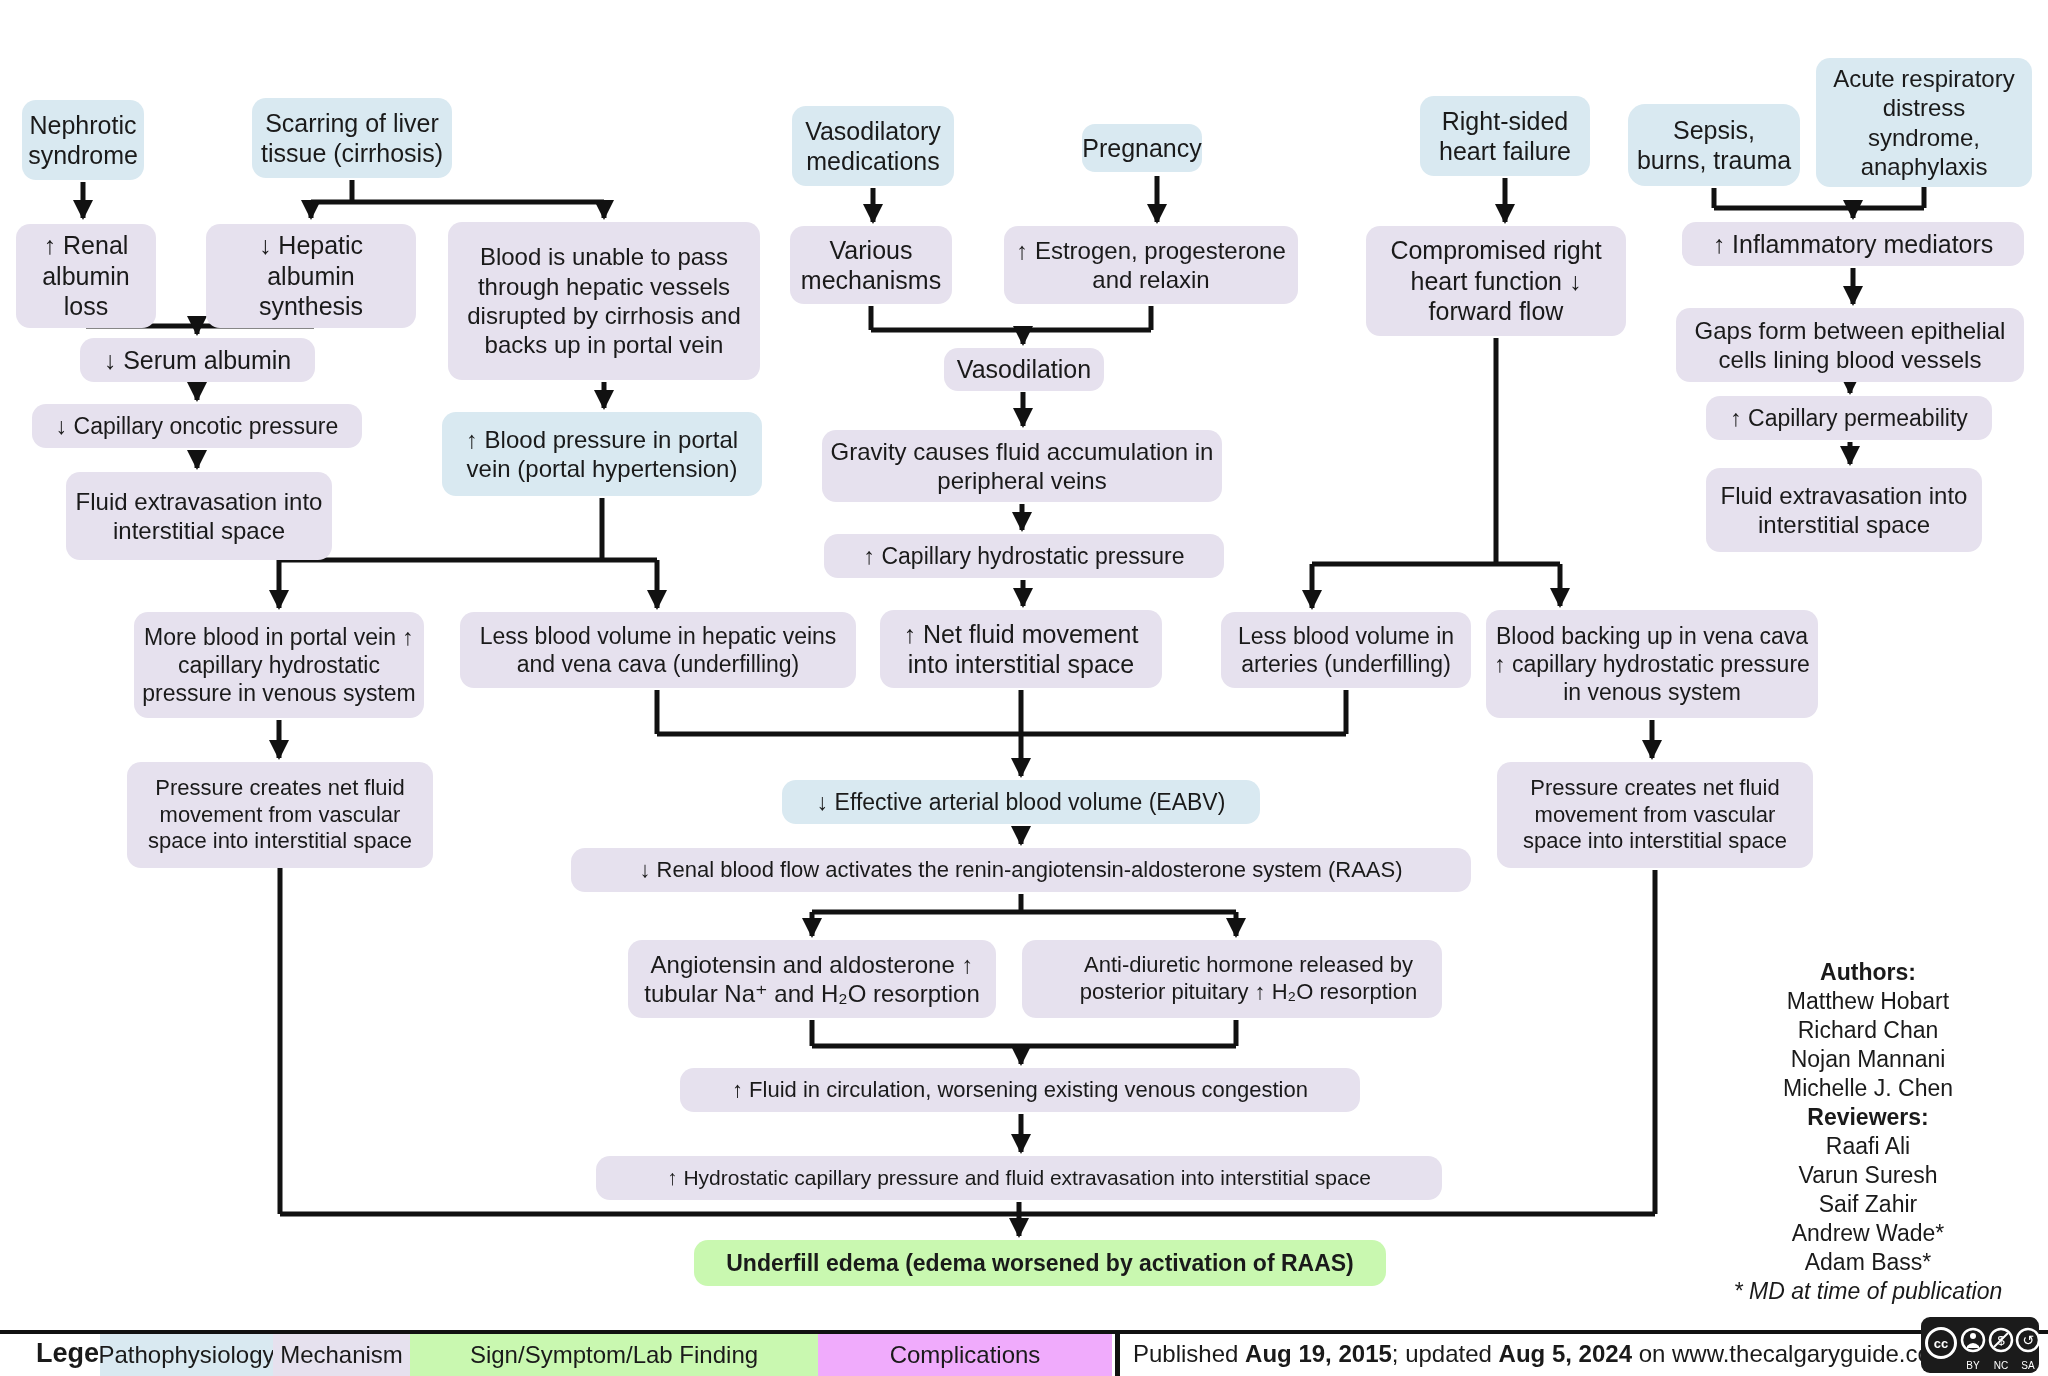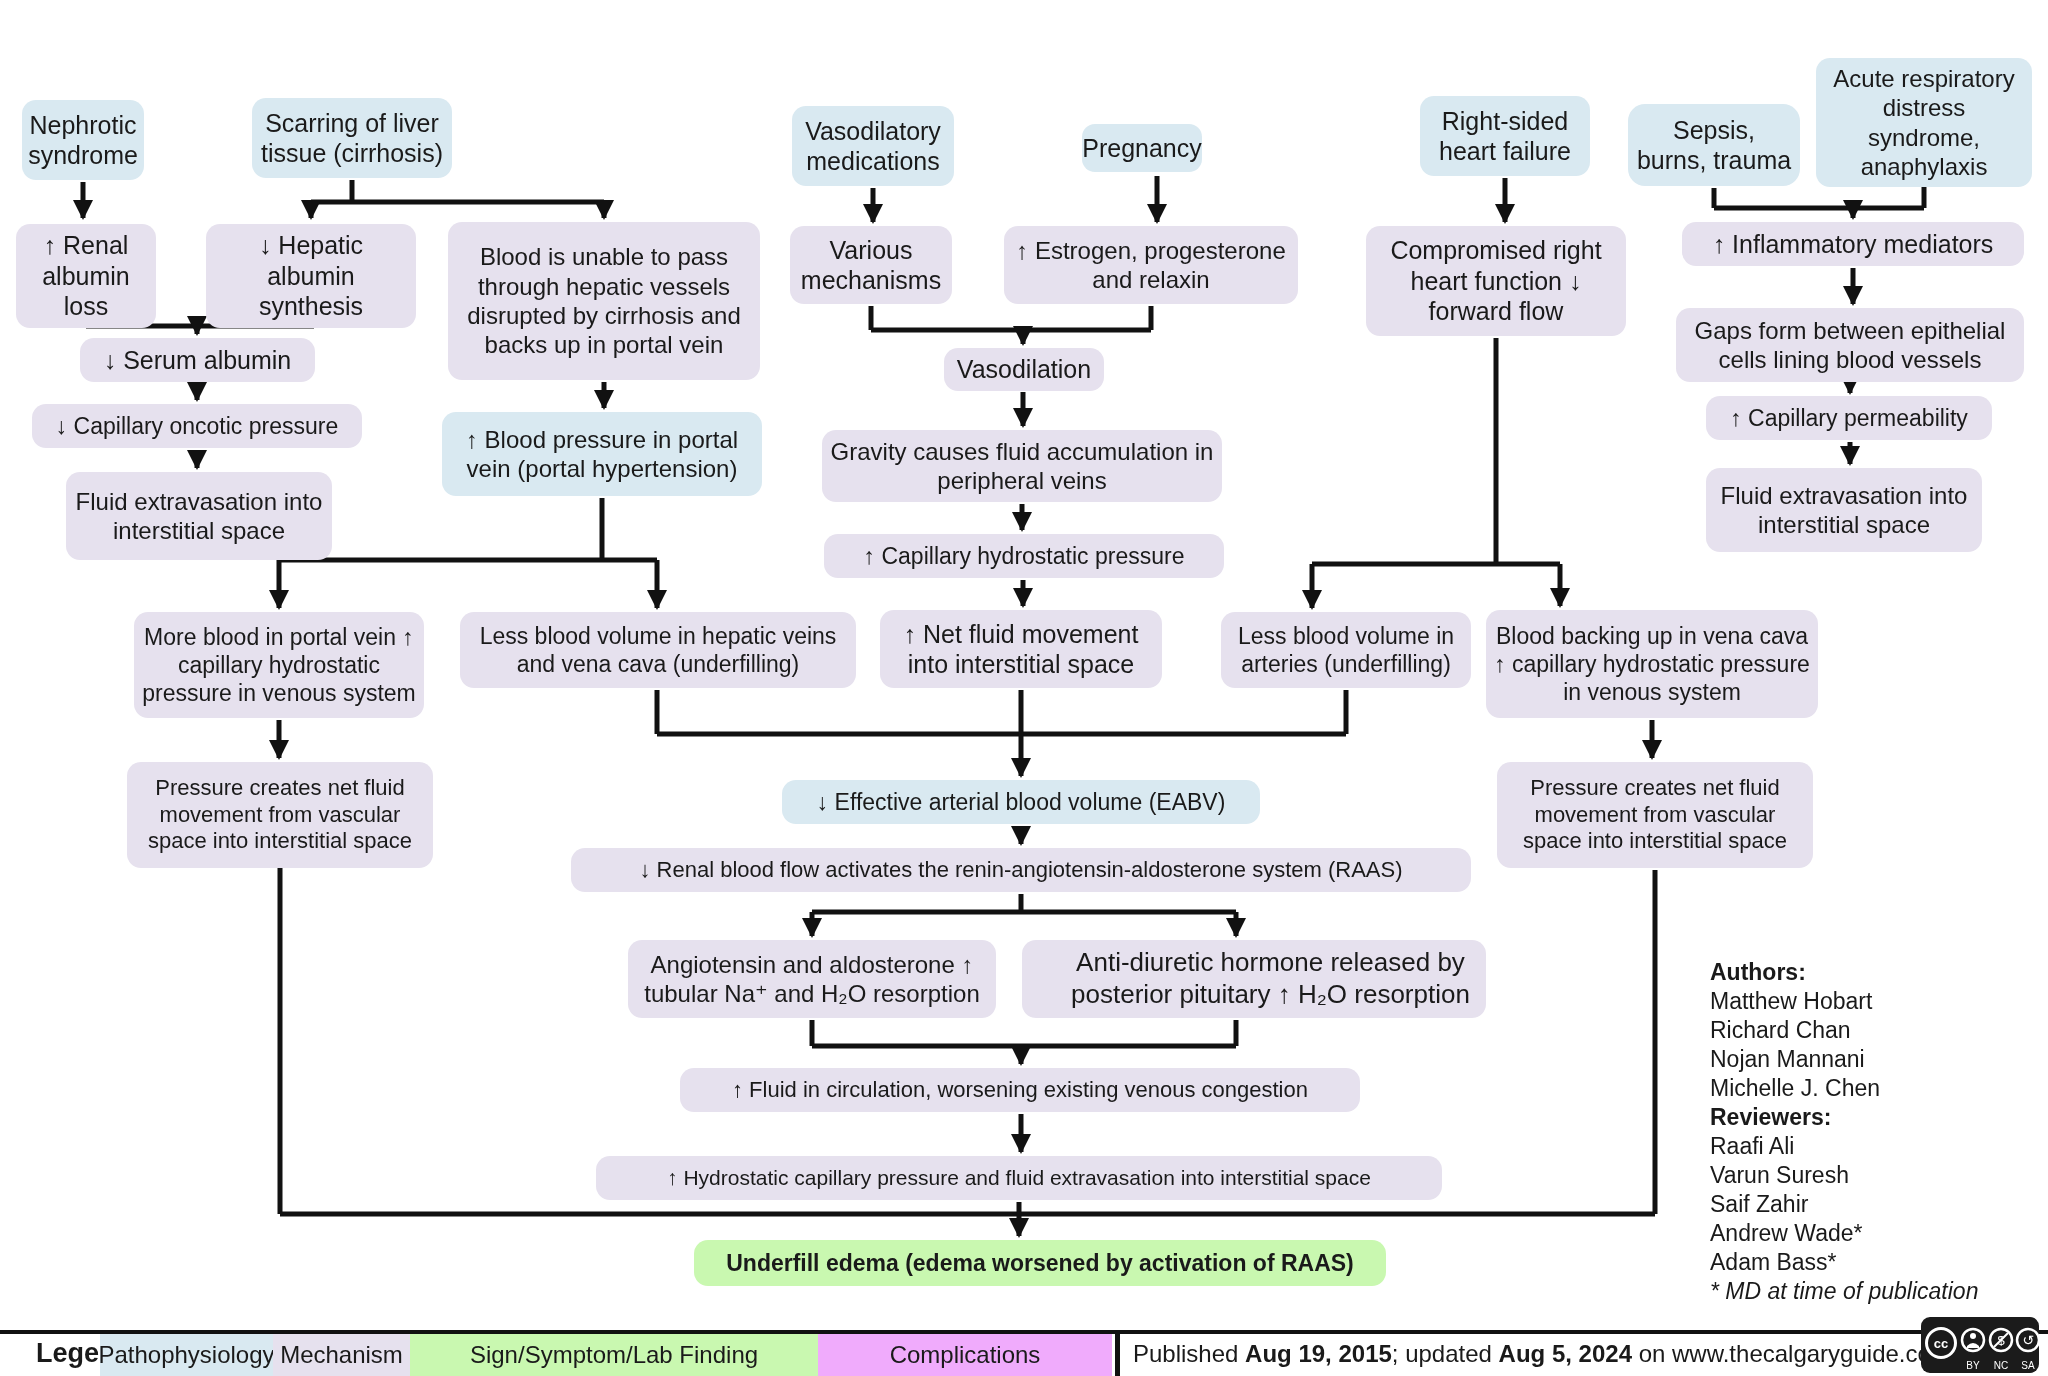--- a/index.html
+++ b/index.html
@@ -13,21 +13,21 @@
     position:absolute;display:flex;align-items:center;justify-content:center;
     text-align:center;border-radius:14px;padding:6px 8px;box-sizing:border-box;
     font-size:25px;line-height:1.22;color:#1a1a1a;
   }
   .node.pathophysiology{background:var(--blue);}
   .node.mechanism{background:var(--purple);}
   .node.finding{background:var(--green);}
   #title{position:absolute;left:40px;top:16px;font-size:43px;font-weight:bold;white-space:nowrap;}
   #title .it{font-style:italic;}
   #authors{
-    position:absolute;left:1710px;top:958px;width:316px;text-align:left;
+    position:absolute;left:1710px;top:958px;width:316px;text-align:center;
     font-size:23px;line-height:29px;
   }
   #authors .b{font-weight:bold;}
   #authors .i{font-style:italic;}
   #footer-rule{position:absolute;left:0;top:1330px;width:2048px;height:4px;background:#111;}
   #legend-label{position:absolute;left:36px;top:1338px;font-size:27px;font-weight:bold;}
   .legend-item{
     position:absolute;top:1334px;height:42px;display:flex;align-items:center;justify-content:center;
     font-size:24px;white-space:nowrap;
   }
@@ -136,21 +136,21 @@
       <div class="node mechanism" style="left: 134px; top: 612px; width: 290px; min-height: 106px; font-size: 23px;">More blood in portal vein ↑ capillary hydrostatic pressure in venous system</div>
       <div class="node mechanism" style="left: 460px; top: 612px; width: 396px; min-height: 76px; font-size: 23px;">Less blood volume in hepatic veins and vena cava (underfilling)</div>
       <div class="node mechanism" style="left: 880px; top: 610px; width: 282px; min-height: 78px;">↑ Net fluid movement into interstitial space</div>
       <div class="node mechanism" style="left: 1221px; top: 612px; width: 250px; min-height: 76px; font-size: 23px;">Less blood volume in arteries (underfilling)</div>
       <div class="node mechanism" style="left: 1486px; top: 610px; width: 332px; min-height: 108px; font-size: 23px;">Blood backing up in vena cava ↑ capillary hydrostatic pressure in venous system</div>
       <div class="node mechanism" style="left: 127px; top: 762px; width: 306px; min-height: 106px; font-size: 22px;">Pressure creates net fluid movement from vascular space into interstitial space</div>
       <div class="node pathophysiology" style="left: 782px; top: 780px; width: 478px; min-height: 44px; font-size: 23px;">↓ Effective arterial blood volume (EABV)</div>
       <div class="node mechanism" style="left: 1497px; top: 762px; width: 316px; min-height: 106px; font-size: 22px;">Pressure creates net fluid movement from vascular space into interstitial space</div>
       <div class="node mechanism" style="left: 571px; top: 848px; width: 900px; min-height: 44px; font-size: 22px;">↓ Renal blood flow activates the renin-angiotensin-aldosterone system (RAAS)</div>
       <div class="node mechanism" style="left: 628px; top: 940px; width: 368px; min-height: 78px; font-size: 24px;">Angiotensin and aldosterone ↑ tubular Na⁺ and H₂O resorption</div>
-      <div class="node mechanism" style="left: 1022px; top: 940px; width: 464px; min-height: 78px; font-size: 26px; padding-left: 41px;">Anti-diuretic hormone released by posterior pituitary ↑ H₂O resorption</div>
+      <div class="node mechanism" style="left: 1022px; top: 940px; width: 420px; min-height: 78px; font-size: 22px; padding-left: 41px;">Anti-diuretic hormone released by posterior pituitary ↑ H₂O resorption</div>
       <div class="node mechanism" style="left: 680px; top: 1068px; width: 680px; min-height: 44px; font-size: 22px;">↑ Fluid in circulation, worsening existing venous congestion</div>
       <div class="node mechanism" style="left: 596px; top: 1156px; width: 846px; min-height: 44px; font-size: 21px;">↑ Hydrostatic capillary pressure and fluid extravasation into interstitial space</div>
       <div class="node finding" style="left: 694px; top: 1240px; width: 692px; min-height: 46px; font-size: 23px; font-weight: bold;">Underfill edema (edema worsened by activation of RAAS)</div>
     </div>
 
   <div id="authors">
       <div class="b">Authors:</div>
       <div>Matthew Hobart</div>
       <div>Richard Chan</div>
       <div>Nojan Mannani</div>

